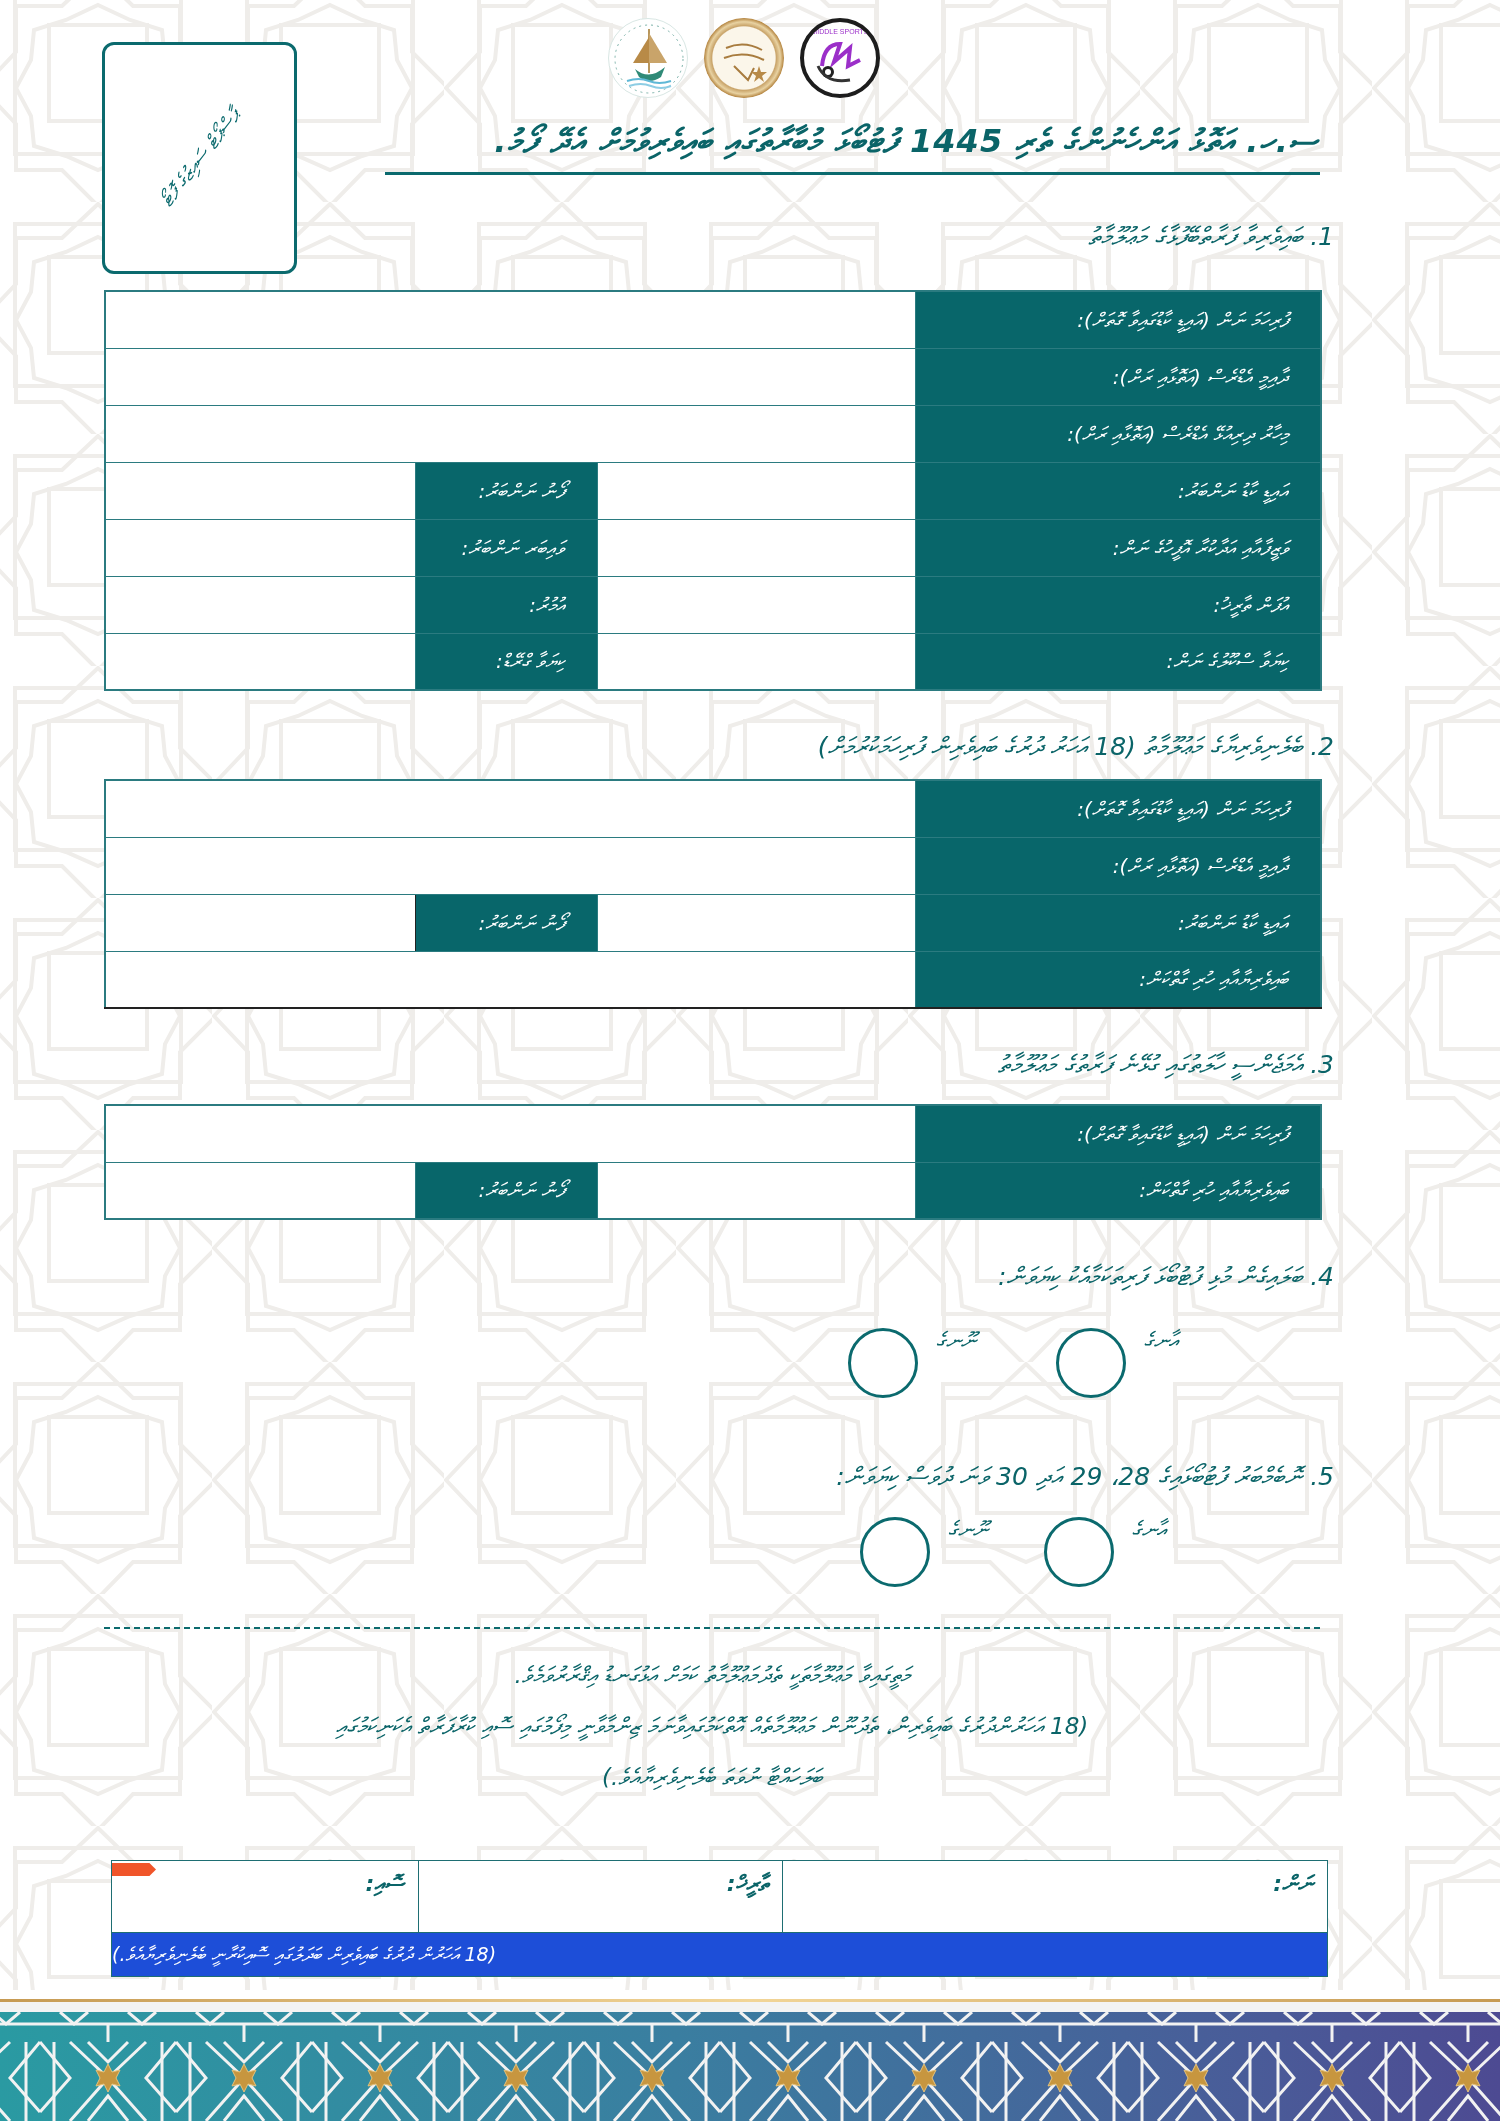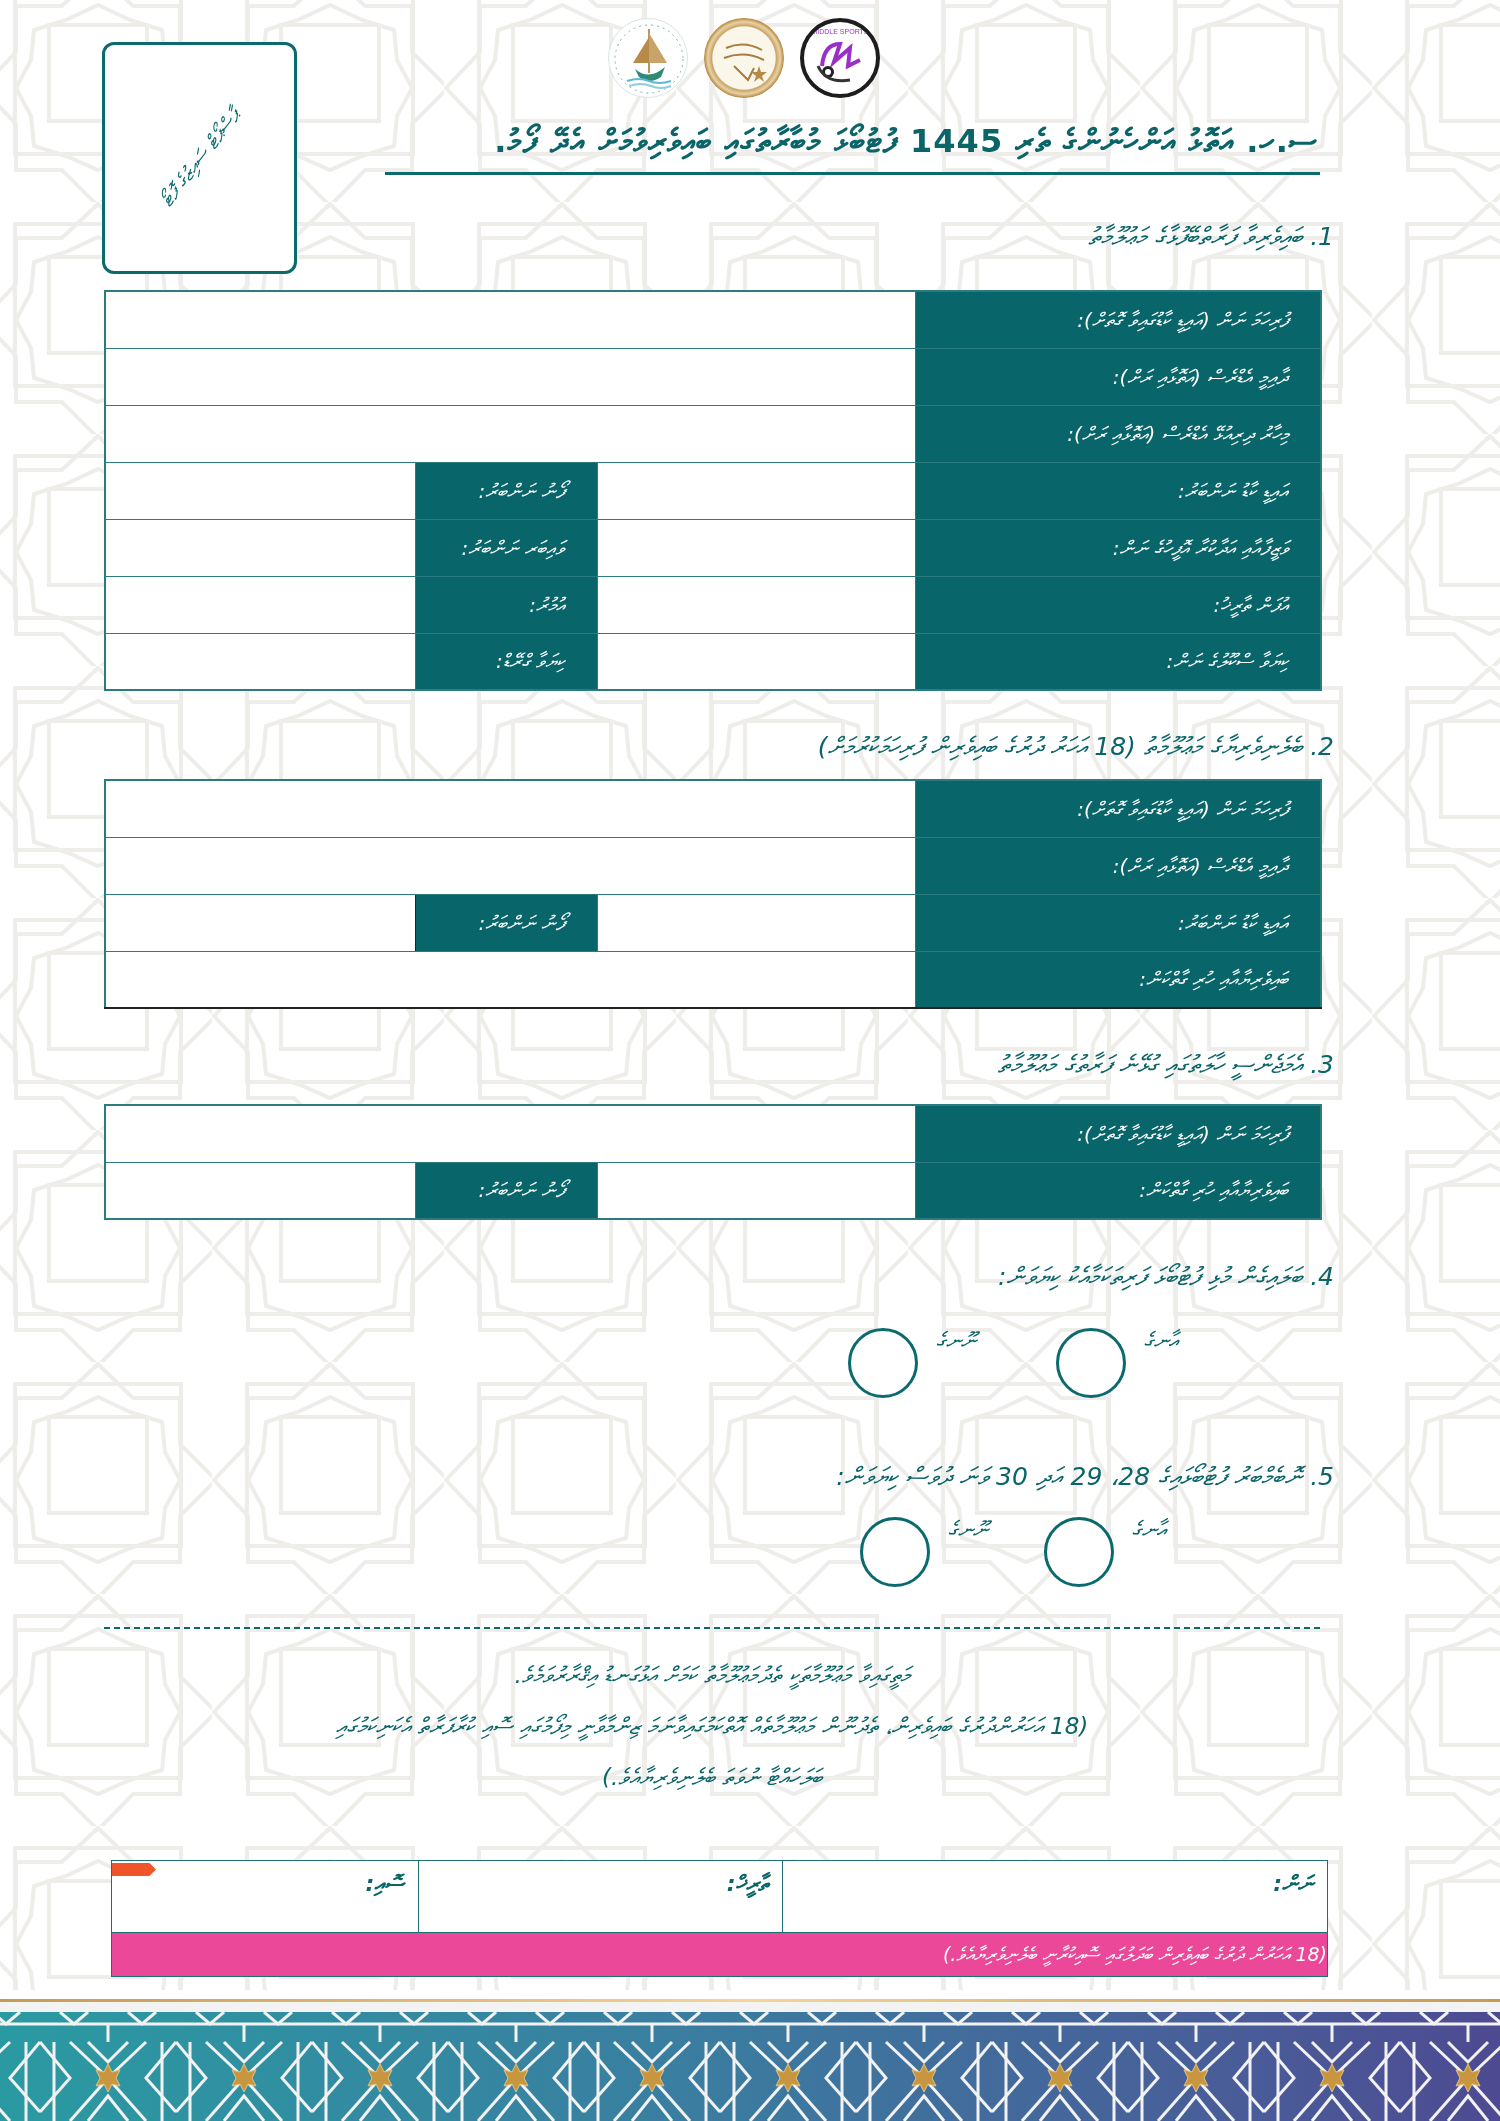--- a/index.html
+++ b/index.html
@@ -31,21 +31,21 @@
   
   .logos { position: absolute; left: 608px; top: 18px; display: flex; gap: 16px; }
   .logo { width: 80px; height: 80px; border-radius: 50%; position: relative; overflow: hidden; }
   .logo-ship { background: #fff; border: 1px solid #d9e7e4; }
   .logo-seal { background: radial-gradient(circle, #fbf6ea 55%, #c9a46a 57%, #e8d2a2 64%, #b88a47 70%, #f3e6c5 74%); }
   .logo-sports { background: #fff; border: 4px solid #1d1d1d; }
 
   
   .title {
     position: absolute; right: 182px; top: 122px; width: 935px;
-    font-size: 32px; font-weight: bold; direction: rtl; text-align: right;
+    font-size: 32px; font-weight: bold; font-style: italic; direction: rtl; text-align: right;
     color: #0a6468; white-space: nowrap; letter-spacing: 1px;
   }
   .title-rule { position: absolute; left: 385px; top: 172px; width: 935px; height: 3px; background: #0b6a6e; }
 
   .section-heading {
     position: absolute; right: 166px; direction: rtl; text-align: right;
     font-size: 25px; font-style: italic; color: #0a6468; white-space: nowrap;
   }
 
   
@@ -78,21 +78,21 @@
     font-size: 23px; font-style: italic; color: #0a6468; white-space: nowrap;
   }
 
   
   .sign-table {
     position: absolute; left: 111px; top: 1860px; width: 1216px;
     border-collapse: collapse; direction: rtl; table-layout: fixed; background: #fff;
   }
   .sign-table td { border: 1.5px solid #1e6e73; }
   .sign-table .sign-cell { height: 72px; vertical-align: top; padding: 10px 14px; text-align: right; font-size: 22px; font-style: italic; font-weight: bold; color: #0a6468; position: relative; }
-  .sign-table .sign-footer { background: #ec4899; color: #fff; text-align: right; height: 44px; font-size: 19px; font-style: italic; }
+  .sign-table .sign-footer { background: #1d4ed8; color: #fff; text-align: left; height: 44px; font-size: 19px; font-style: italic; }
   .sign-tag {
     position: absolute; left: 0; top: 2px; height: 13px; padding: 12px 14px 0 8px;
     background: #f0552a; color: #fff; font-size: 9px; line-height: 13px; direction: ltr;
     clip-path: polygon(0 0, 85% 0, 100% 50%, 85% 100%, 0 100%);
     font-family: "Liberation Sans", sans-serif;
   }
 
   
   .gold-line { position: absolute; left: 0; top: 1999px; width: 1500px; height: 3px; background: linear-gradient(90deg, #c69a53, #f2d597, #c69a53); }
   .white-strip { position: absolute; left: 0; top: 2002px; width: 1500px; height: 10px; background: #f3f3f3; }

